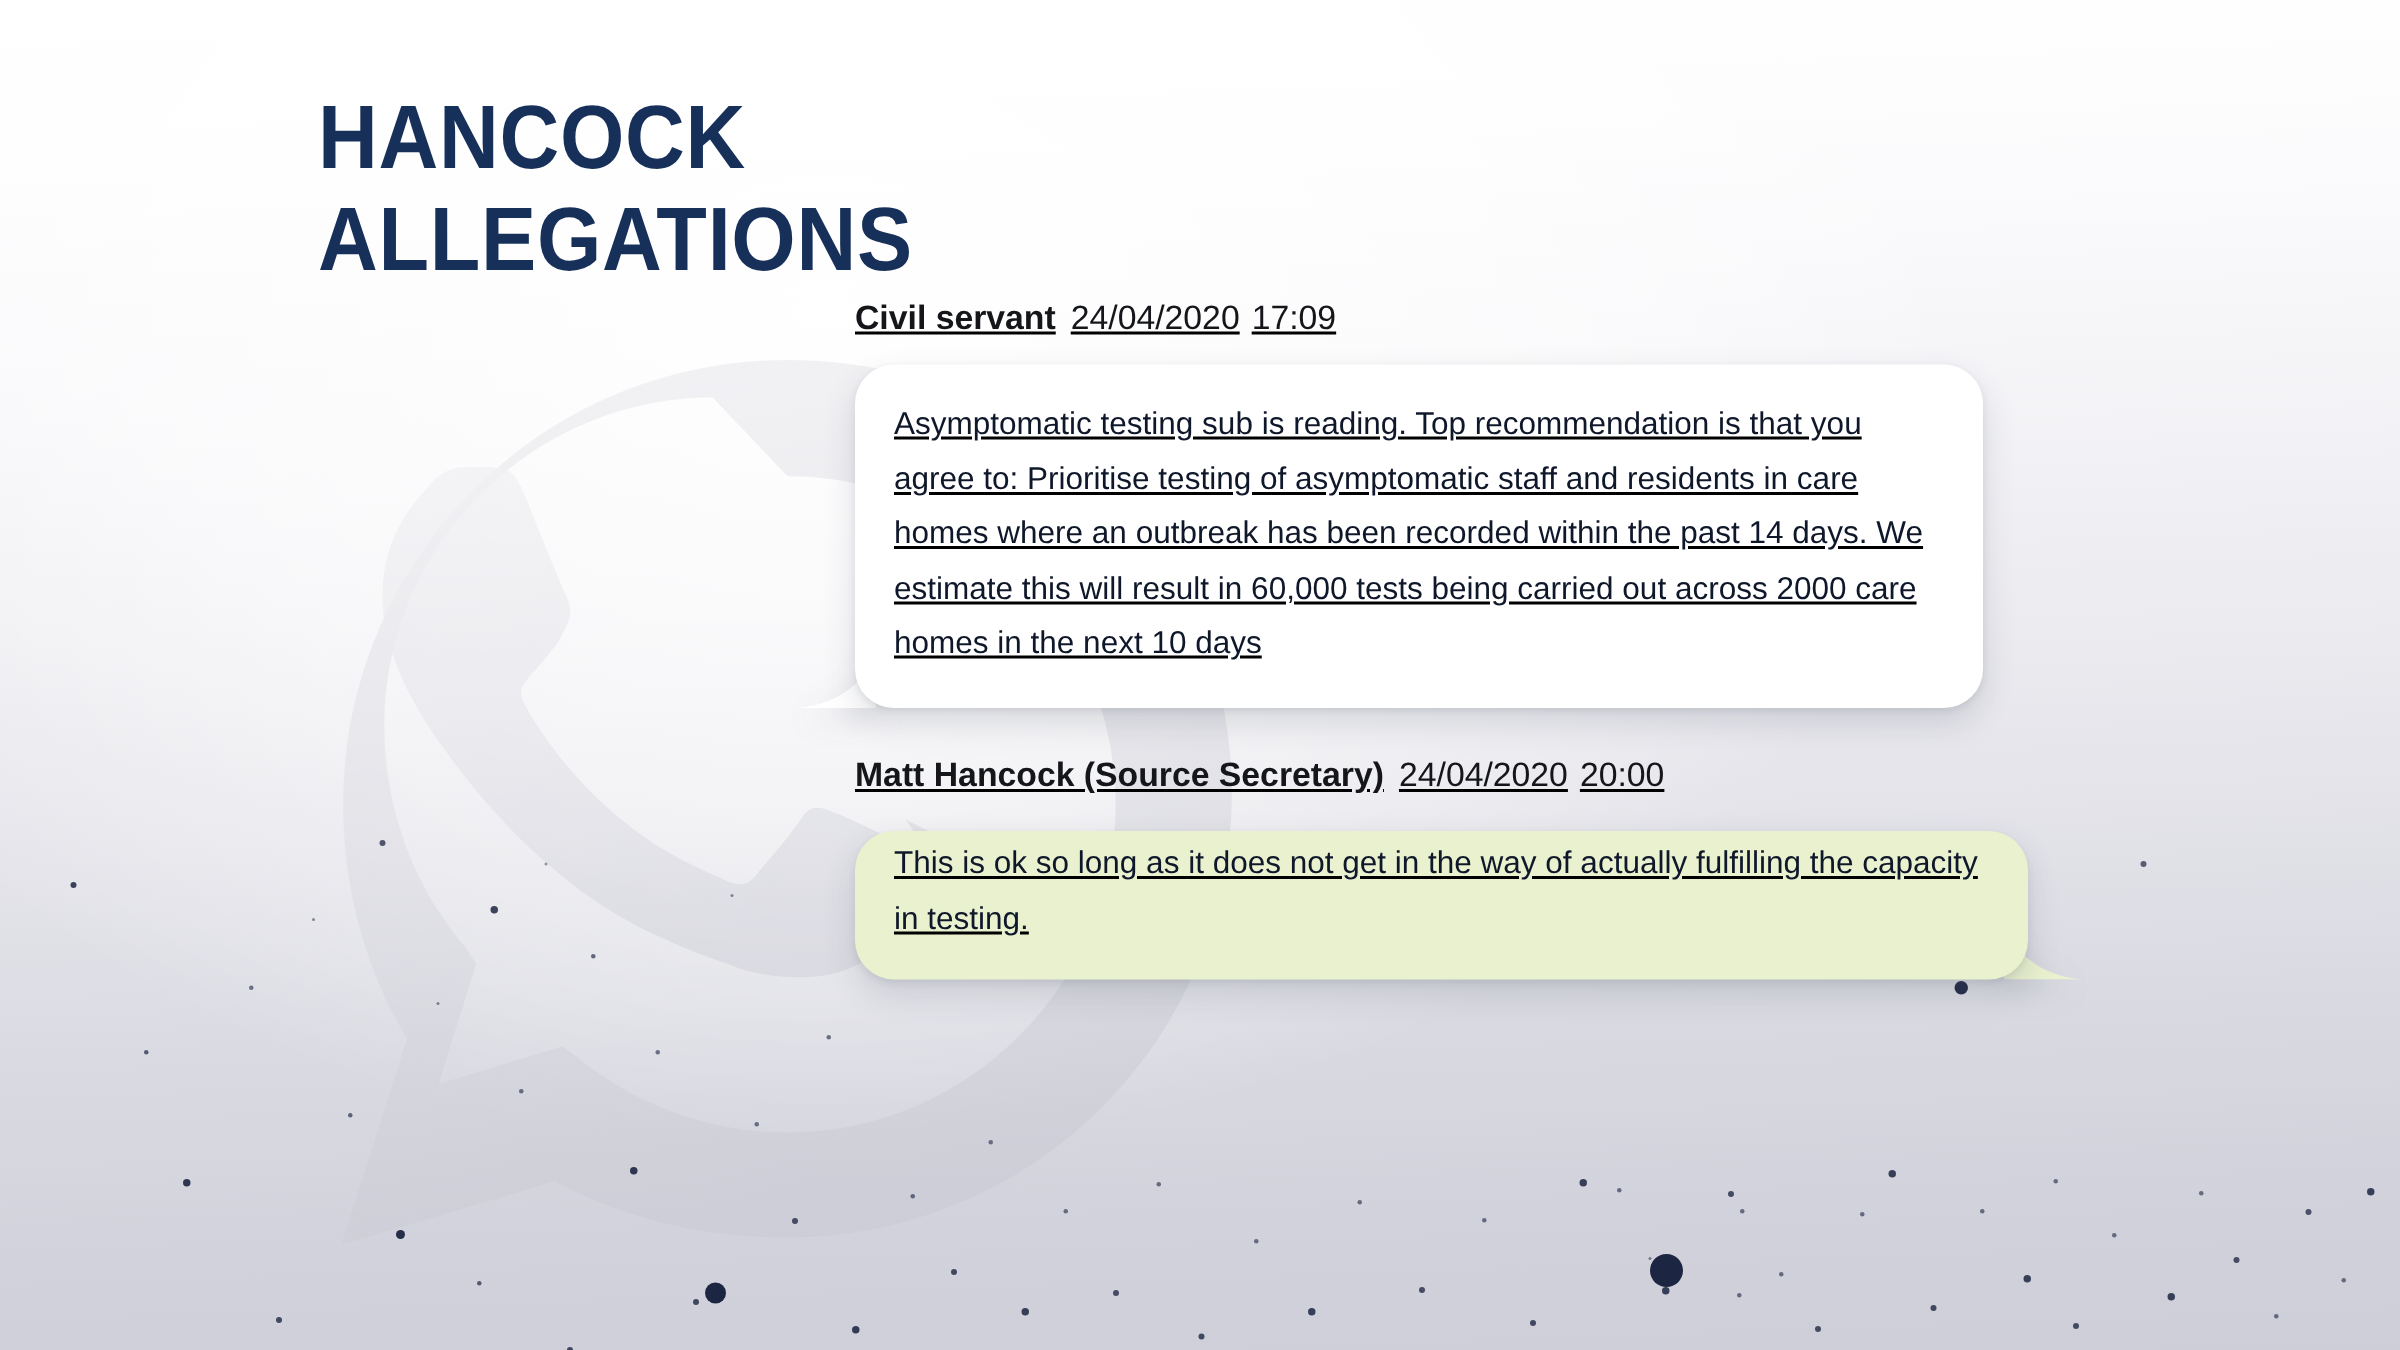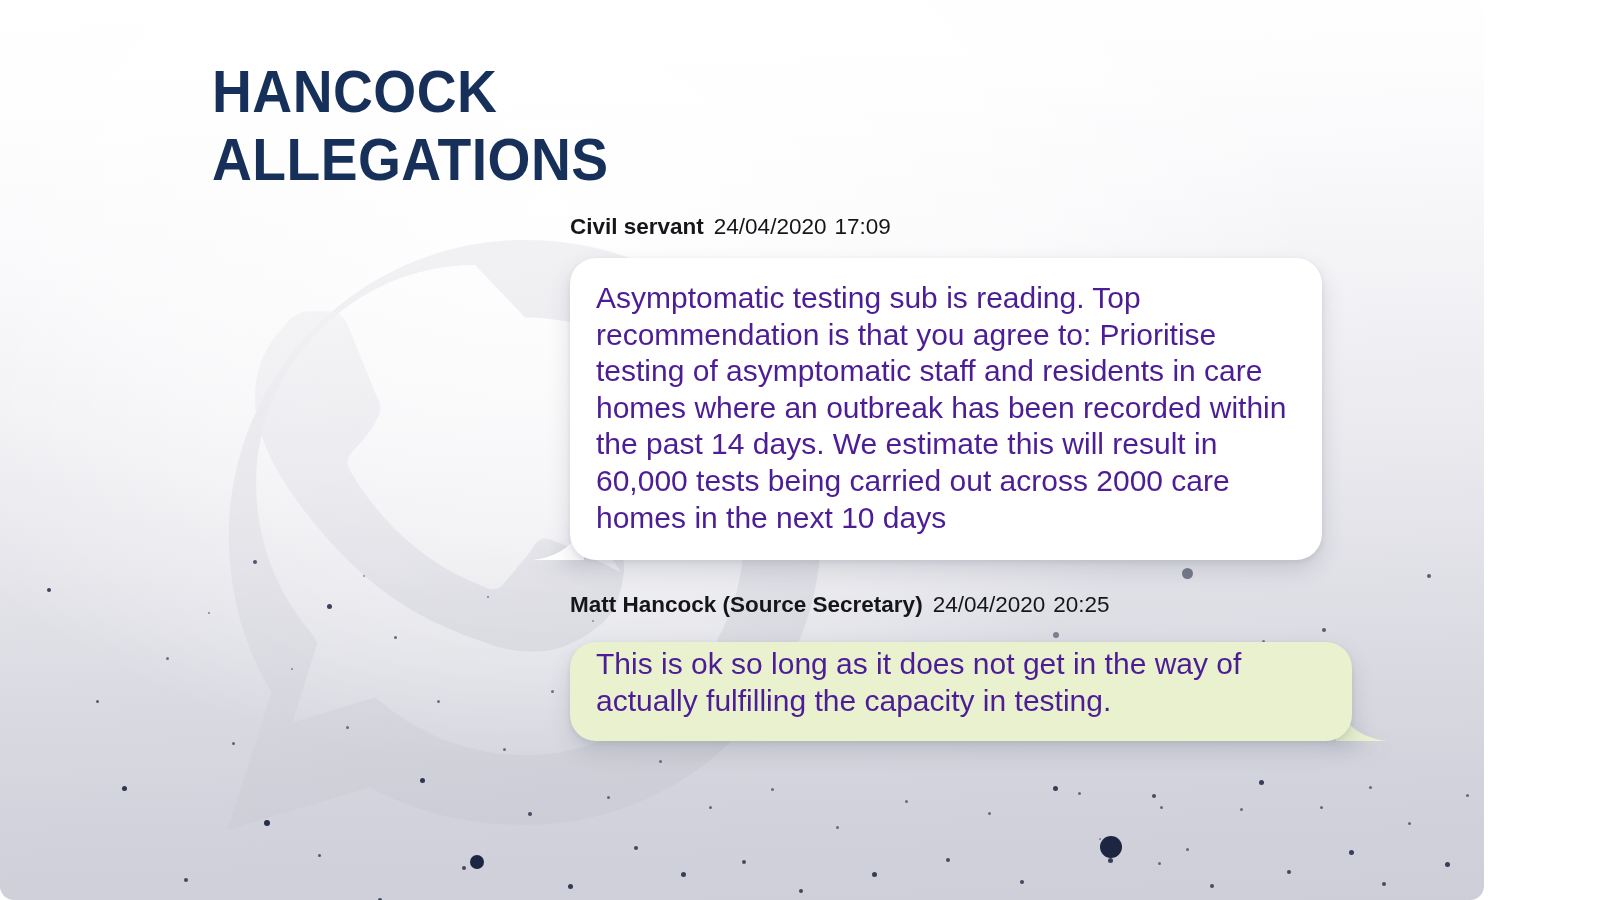--- a/index.html
+++ b/index.html
@@ -8,34 +8,33 @@
   }
   body {
     width: 1600px;
     height: 900px;
     overflow: hidden;
     font-family: "Liberation Sans", sans-serif;
   }
 
   #stage {
     position: relative;
-    width: 1484px;
+    width: 1600px;
     height: 900px;
     background:
       linear-gradient(178deg,
         #ffffff 0%,
         #fdfdfe 12%,
         #f6f6f9 28%,
         #eeeef2 44%,
         #e4e4ea 60%,
         #dadbe2 74%,
         #d2d3dc 86%,
         #cdced7 100%);
     overflow: hidden;
-    border-radius: 14px;
   }
 
   
   #glow {
     position: absolute;
     left: -200px;
     top: -340px;
     width: 1500px;
     height: 1100px;
     background: radial-gradient(ellipse at center, rgba(255,255,255,0.95) 0%, rgba(255,255,255,0.55) 42%, rgba(255,255,255,0) 72%);
@@ -93,41 +92,42 @@
     font-size: 26px;
     line-height: 32px;
     color: #2c3b52;
     white-space: nowrap;
   }
 
   
   #chat {
     position: absolute;
     left: 570px;
-    top: 212px;
+    top: 197px;
     width: 790px;
+    text-decoration: underline;
   }
 
   .meta {
     font-size: 22.5px;
     line-height: 30px;
     color: #15161a;
     white-space: nowrap;
     margin: 0;
   }
   .meta .who { font-weight: bold; }
   .meta .when { font-weight: normal; margin-left: 10px; }
   .meta .when .sep { display: inline-block; width: 8px; }
 
   .bubble {
     position: relative;
     box-sizing: border-box;
-    font-size: 30px;
+    font-size: 21px;
     line-height: 36.6px;
-    color: #4c1d95;
+    color: #0f172a;
   }
 
   
   #bubble-in-wrap {
     position: relative;
     margin-top: 16px;
     width: 752px;
   }
   #bubble-in {
     position: relative;
@@ -289,21 +289,21 @@
     <div id="bubble-in-wrap">
       <div id="bubble-in-tail">
         <svg viewBox="0 0 60 42" xmlns="http://www.w3.org/2000/svg">
           <path d="M60 0 L60 42 L8 42 C30 40 46 30 56 14 Z" fill="#ffffff"></path>
         </svg>
       </div>
       <div id="bubble-in" class="bubble">Asymptomatic testing sub is reading. Top recommendation is that you agree to: Prioritise testing of asymptomatic staff and residents in care homes where an outbreak has been recorded within the past 14 days. We estimate this will result in 60,000 tests being carried out across 2000 care homes in the next 10 days</div>
     </div>
 
     <div class="meta" id="meta-2">
-      <span class="who">Matt Hancock (Source Secretary)</span><span class="when"><span>24/04/2020</span><span class="sep"></span><span>20:25</span></span>
+      <span class="who">Matt Hancock (Source Secretary)</span><span class="when"><span>24/04/2020</span><span class="sep"></span><span>20:00</span></span>
     </div>
 
     <div id="bubble-out-wrap">
       <div id="bubble-out-tail">
         <svg viewBox="0 0 60 42" xmlns="http://www.w3.org/2000/svg">
           <path d="M0 0 L0 42 L52 42 C30 40 14 30 4 14 Z" fill="#e9f1cf"></path>
         </svg>
       </div>
       <div id="bubble-out" class="bubble">This is ok so long as it does not get in the way of actually fulfilling the capacity in testing.</div>
     </div>

